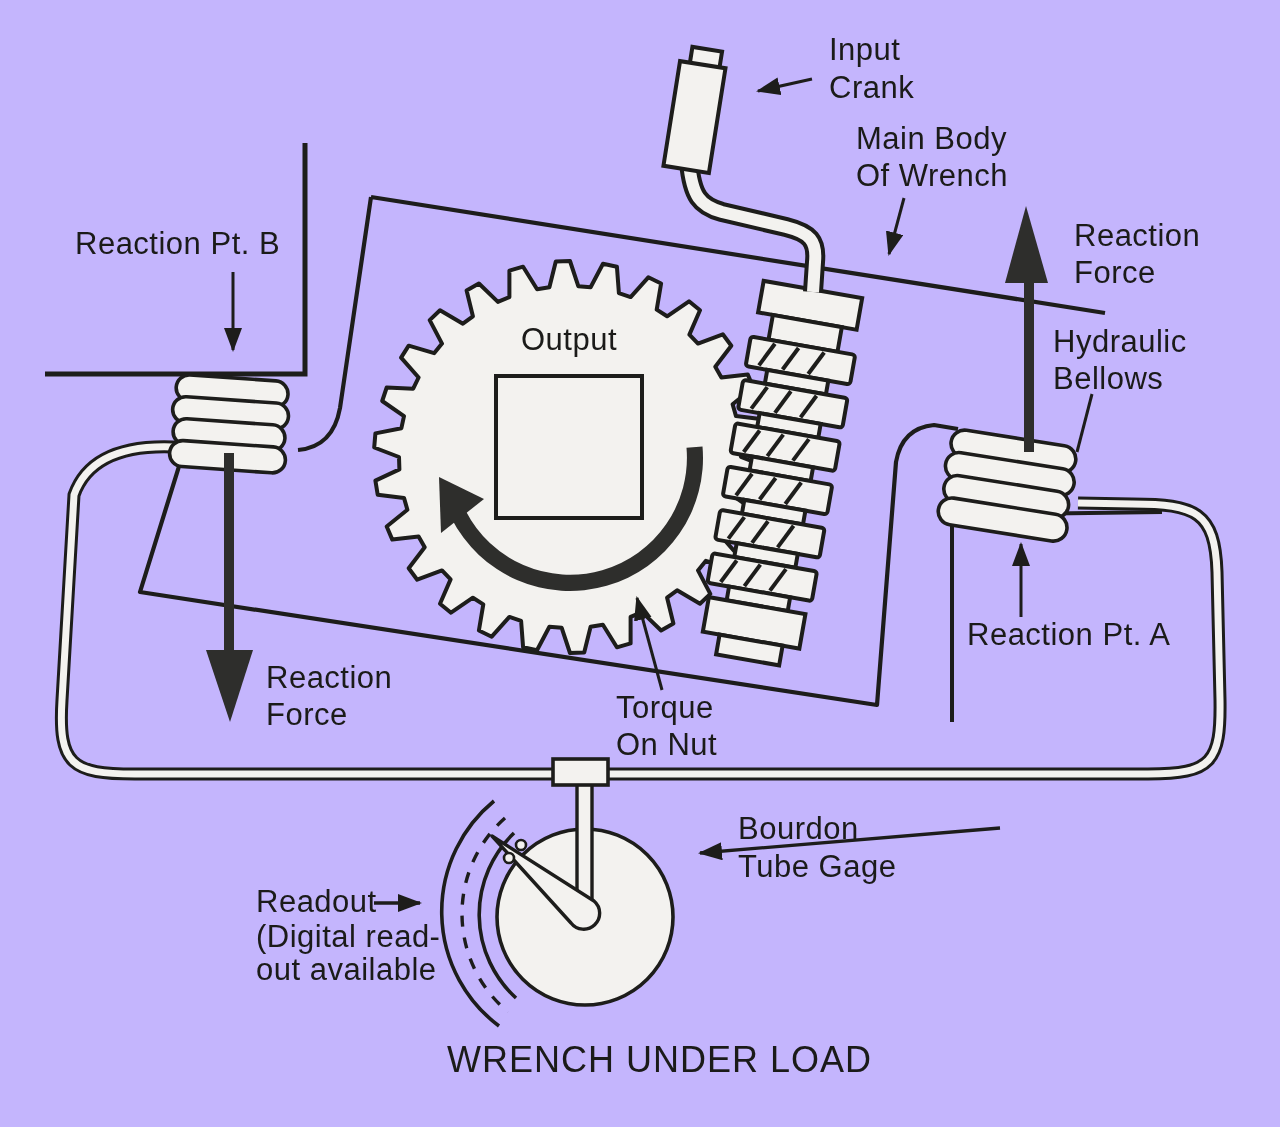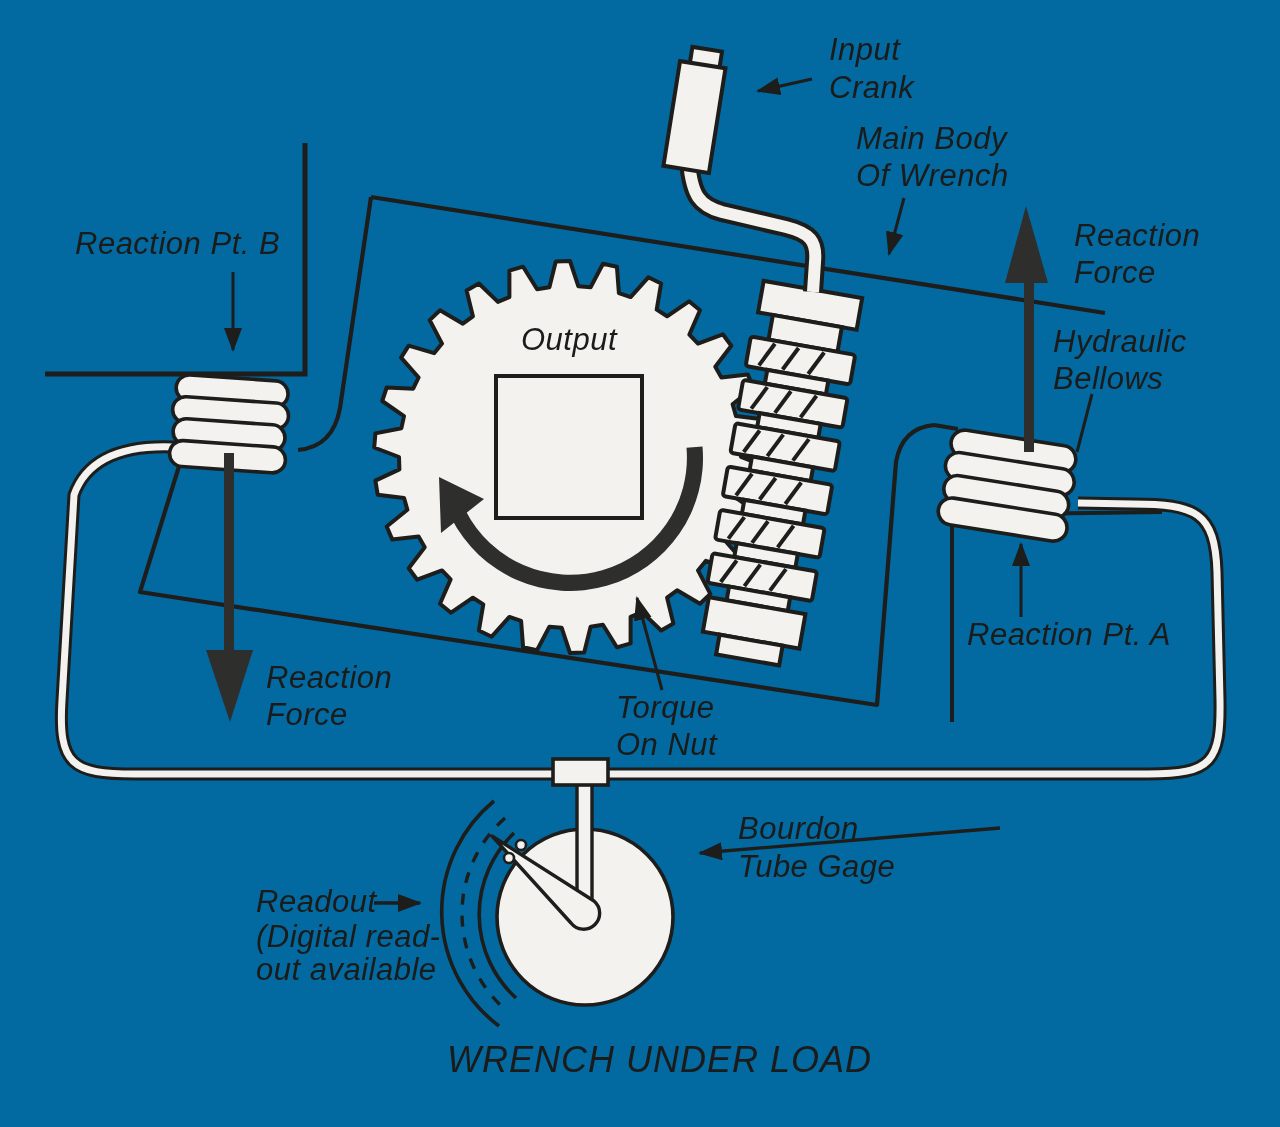--- a/index.html
+++ b/index.html
@@ -1,17 +1,17 @@
 <!DOCTYPE html>
 <html><head>
 <meta charset="utf-8">
 <style>
   html,body{margin:0;padding:0;background:#e8e8e6;}
-  .page{position:relative;width:1280px;height:1127px;background:#0369a1;overflow:hidden;
-        font-family:"Liberation Sans","DejaVu Sans",sans-serif;font-style:italic;}
+  .page{position:relative;width:1280px;height:1127px;background:#c4b5fd;overflow:hidden;
+        font-family:"Liberation Sans","DejaVu Sans",sans-serif;}
   svg{position:absolute;left:0;top:0;}
   text{fill:#1b1b19;font-family:"Liberation Sans","DejaVu Sans",sans-serif;}
   .lbl{font-size:31px;letter-spacing:0.5px;}
   .title{font-size:36px;letter-spacing:1px;}
 </style>
 </head>
 <body>
 
 <div class="page">
 <svg width="1280" height="1127" viewBox="0 0 1280 1127">

